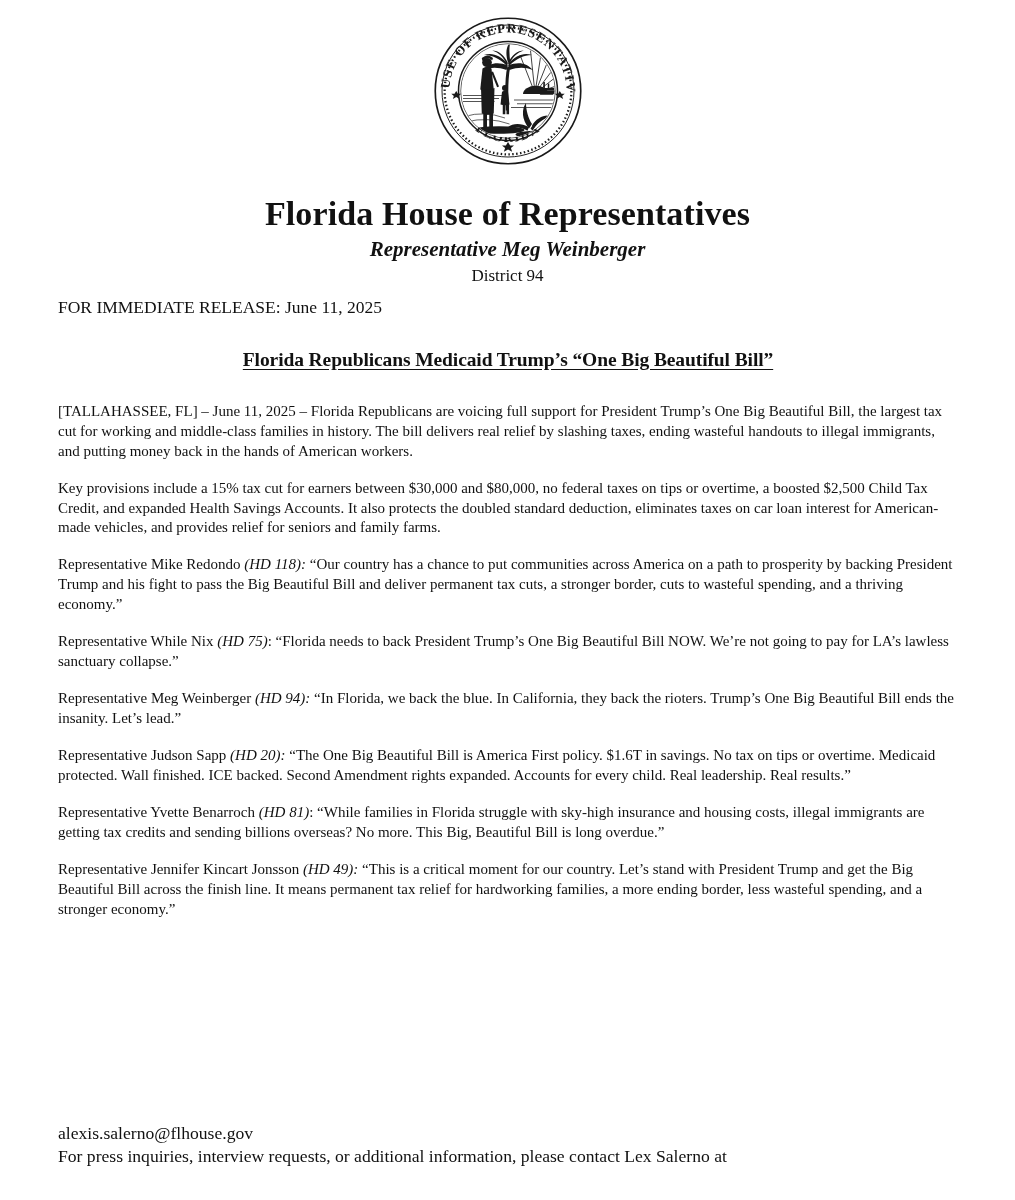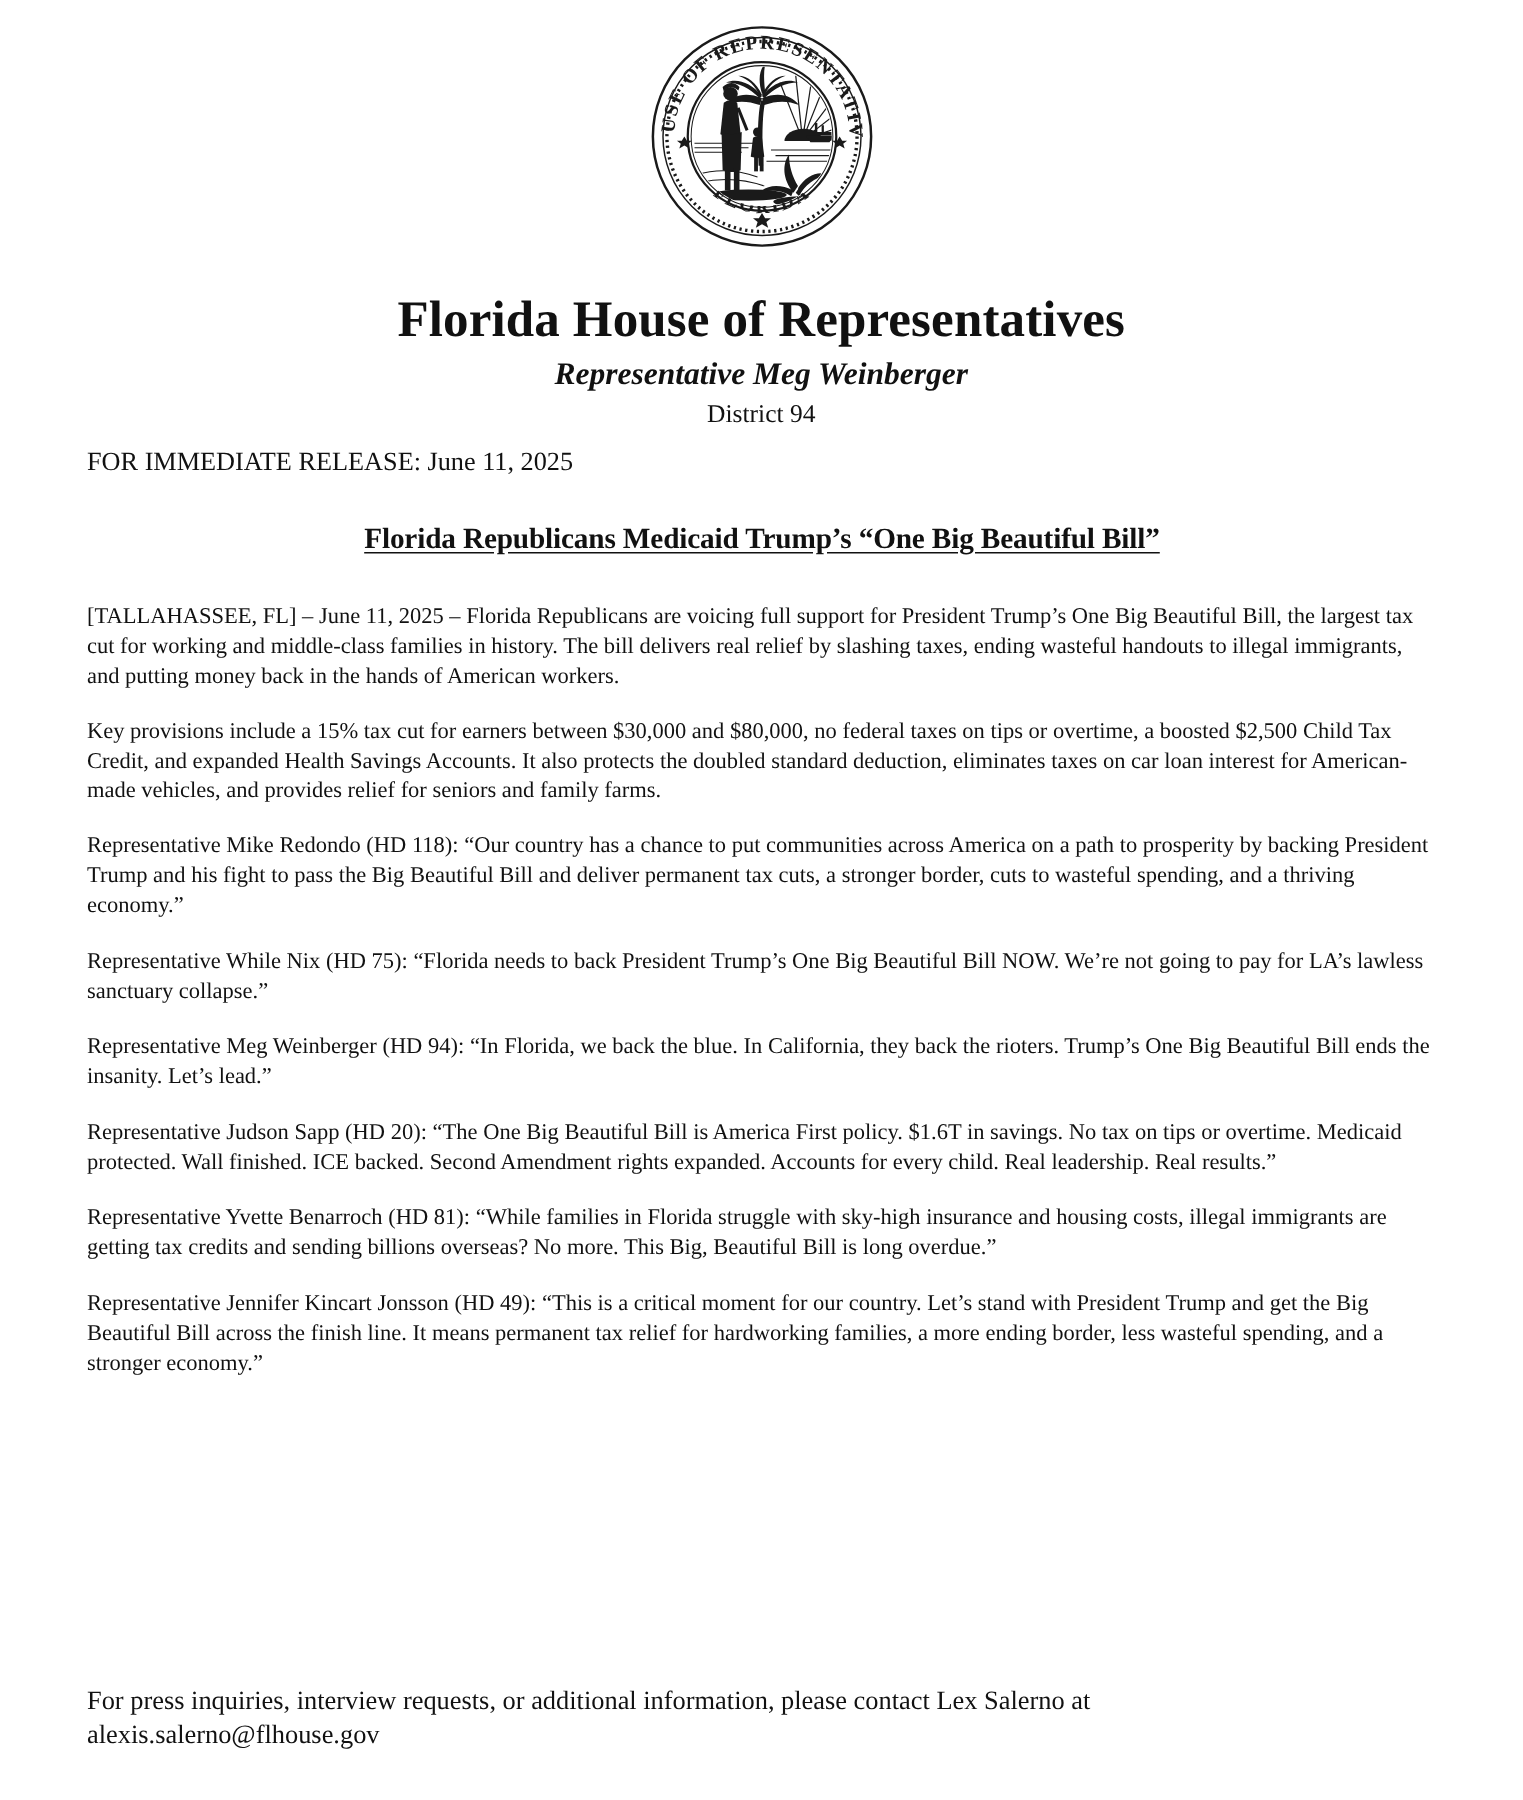--- a/index.html
+++ b/index.html
@@ -85,20 +85,21 @@
     letter-spacing: -0.1px;
   }
   p.body-para {
     font-size: 15px;
     line-height: 1.33;
     margin: 0 0 17px 0;
     text-align: left;
   }
   p.body-para:last-child { margin-bottom: 0; }
   .hd {
+    font-style: italic;
   }
   .footer-block {
     position: absolute;
     left: 58px;
     top: 1122px;
     right: 57px;
     font-size: 17.6px;
     line-height: 1.33;
   }
 </style>
@@ -235,17 +236,17 @@
 
     <p class="body-para"><span>Representative Judson Sapp </span><span class="hd">(HD 20):</span><span> “The One Big Beautiful Bill is America First policy. $1.6T in savings. No tax on tips or overtime. Medicaid protected. Wall finished. ICE backed. Second Amendment rights expanded. Accounts for every child. Real leadership. Real results.”</span></p>
 
     <p class="body-para"><span>Representative Yvette Benarroch </span><span class="hd">(HD 81)</span><span>: “While families in Florida struggle with sky-high insurance and housing costs, illegal immigrants are getting tax credits and sending billions overseas? No more. This Big, Beautiful Bill is long overdue.”</span></p>
 
     <p class="body-para"><span>Representative Jennifer Kincart Jonsson </span><span class="hd">(HD 49):</span><span> “This is a critical moment for our country. Let’s stand with President Trump and get the Big Beautiful Bill across the finish line. It means permanent tax relief for hardworking families, a more ending border, less wasteful spending, and a stronger economy.”</span></p>
 
   </div>
 
   <div class="footer-block">
+    <div>alexis.salerno@flhouse.gov</div>
     <div>For press inquiries, interview requests, or additional information, please contact Lex Salerno at</div>
-    <div>alexis.salerno@flhouse.gov</div>
   </div>
 
 </div>
 
 </body></html>

